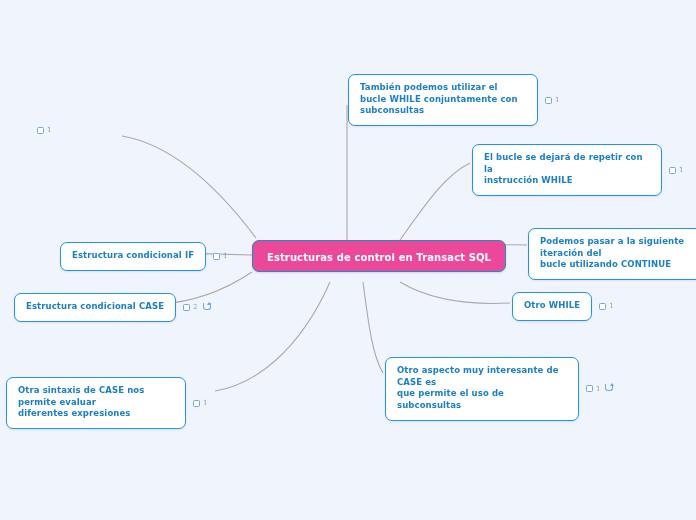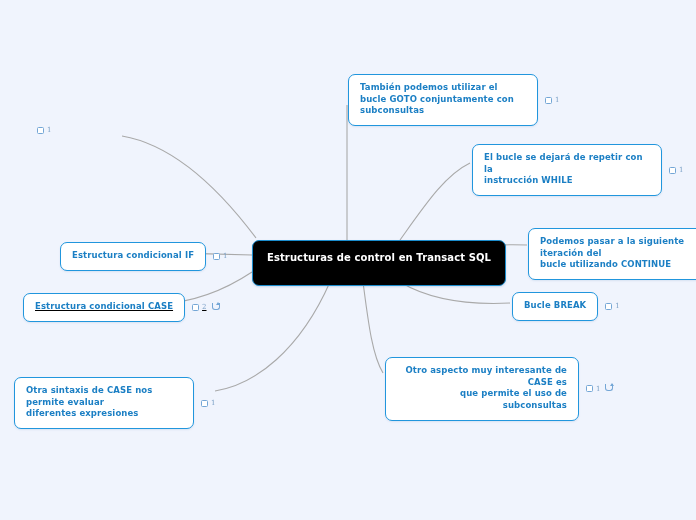--- a/index.html
+++ b/index.html
@@ -35,25 +35,25 @@
     border-radius: 7px;
     padding: 7px 11px 8px 11px;
     font-size: 8.5px;
     font-weight: bold;
     line-height: 1.38;
     letter-spacing: 0.1px;
     white-space: pre-line;
   }
 
   .box.root {
-    background: #000000;
+    background: #ec4899;
     border: 1px solid #1b8ccc;
     color: #ffffff;
     font-size: 10px;
-    padding: 10px 14px 19px 14px;
+    padding: 10px 14px 5px 14px;
     line-height: 1.45;
     box-shadow: 0 1px 2px rgba(40,90,150,0.18);
   }
 
   .box.leaf {
     background: #ffffff;
     border: 1.6px solid #2196dd;
     color: #1b7fc4;
     box-shadow: 0 1px 2px rgba(60,110,170,0.13);
   }
@@ -103,23 +103,23 @@
     border-right: 2.2px solid transparent;
     border-bottom: 3.4px solid #74a6d6;
   }
 
   
   #node-root        { left: 252px; top: 240px; }
   #node-while-sub   { left: 348px; top: 74px; }
   #node-break       { left: 472px; top: 144px; }
   #node-continue    { left: 528px; top: 228px; }
   #node-bucle-while { left: 512px; top: 292px; }
-  #node-case-sub    { left: 385px; top: 357px; text-align: right; }
-  #node-case-syntax { left: 14px;   top: 377px; }
-  #node-case        { left: 23px;   top: 293px; text-decoration: underline; }
+  #node-case-sub    { left: 385px; top: 357px; }
+  #node-case-syntax { left: 6px;   top: 377px; }
+  #node-case        { left: 14px;   top: 293px; }
   #node-if          { left: 12px;  top: 242px; padding-left: 48px; }
   #node-goto        { left: 30px;  top: 126px; }
 
   #node-case-syntax .box { width: 180px; }
   #node-continue .box    { width: 178px; }
   #node-while-sub .box   { width: 190px; }
   #node-break .box       { width: 190px; }
   #node-case-sub .box    { width: 194px; }
 </style>
 </head>
@@ -149,21 +149,21 @@
       <path d="M 256 238 C 220 190 175 145 122 136"></path>
     </g>
   </svg>
 
   <div class="node" id="node-root">
     <div class="box root">Estructuras de control en Transact SQL</div>
   </div>
 
   <div class="node" id="node-while-sub">
     <div class="box leaf">También podemos utilizar el
-bucle GOTO conjuntamente con
+bucle WHILE conjuntamente con
 subconsultas</div>
     <div class="badges">
       <span class="note-icon"></span>
       <span class="badge-count">1</span>
     </div>
   </div>
 
   <div class="node" id="node-break">
     <div class="box leaf">El bucle se dejará de repetir con la
 instrucción WHILE</div>
@@ -172,21 +172,21 @@
       <span class="badge-count">1</span>
     </div>
   </div>
 
   <div class="node" id="node-continue">
     <div class="box leaf">Podemos pasar a la siguiente iteración del
 bucle utilizando CONTINUE</div>
   </div>
 
   <div class="node" id="node-bucle-while">
-    <div class="box leaf">Bucle BREAK</div>
+    <div class="box leaf">Otro WHILE</div>
     <div class="badges">
       <span class="note-icon"></span>
       <span class="badge-count">1</span>
     </div>
   </div>
 
   <div class="node" id="node-case-sub">
     <div class="box leaf">Otro aspecto muy interesante de CASE es
 que permite el uso de subconsultas</div>
     <div class="badges">

